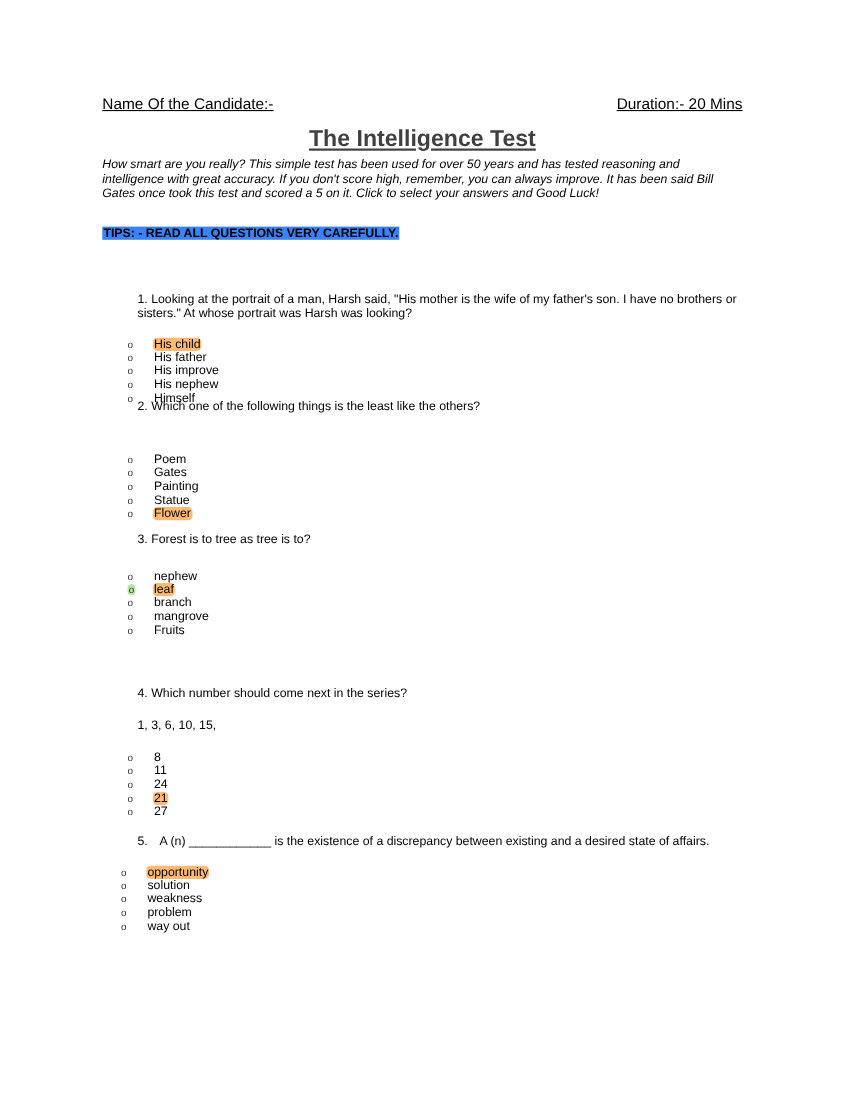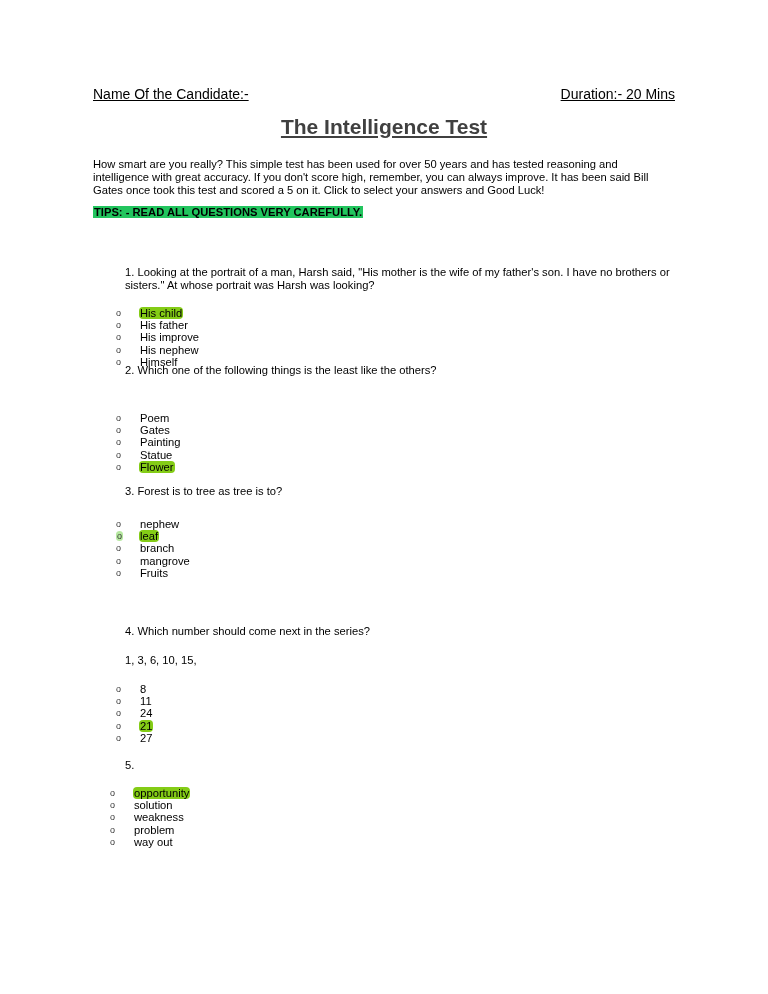--- a/index.html
+++ b/index.html
@@ -3,30 +3,30 @@
 <meta charset="utf-8">
 <style>
   html, body { margin: 0; padding: 0; background: #ffffff; }
   body { width: 768px; height: 994px; position: relative; overflow: hidden;
          font-family: "Liberation Sans", sans-serif; color: #000; font-size: 11.2px; }
   .page { position: absolute; left: 93px; top: 0; width: 582px; }
   .header-row { position: absolute; top: 86px; left: 0; width: 582px; display: flex; justify-content: space-between;
                 font-weight: normal; font-size: 14px; text-decoration: underline; }
   .title { position: absolute; top: 115px; left: 0; width: 582px; text-align: center; font-weight: bold;
            font-size: 21px; color: #404040; text-decoration: underline; }
-  .intro { position: absolute; top: 158px; left: 0; width: 582px; line-height: 13px; }
+  .intro { position: absolute; top: 144px; left: 0; width: 582px; line-height: 13px; font-style: italic; }
   .tips { position: absolute; top: 206px; left: 0; font-weight: bold; }
-  .tips span { background: #22c55e; padding: 0 1px; }
+  .tips span { background: #3b82f6; padding: 0 1px; }
   .q { position: absolute; left: 0; width: 582px; line-height: 13px; margin-left: 32px; }
   .opts { position: absolute; left: 23px; }
   .opt { display: flex; height: 12.2px; line-height: 12.2px; align-items: center; }
   .bullet { width: 24px; font-size: 9px; color: #333; }
   .bullet.hl { }
   .bullet.hl span { background: #b6e8a0; border-radius: 4px; padding: 0 1px; }
-  .label span.hl { background: #84cc16; border-radius: 4px; padding: 0 1px; margin-left: -1px; }
+  .label span.hl { background: #fdba74; border-radius: 4px; padding: 0 1px; margin-left: -1px; }
 </style>
 </head>
 <body>
 
 <div class="page">
   <div class="header-row">
     <span>Name Of the Candidate:-</span>
     <span>Duration:- 20 Mins</span>
   </div>
   <div class="title">The Intelligence Test</div>
@@ -125,20 +125,21 @@
         <span class="label"><span class="hl">21</span></span>
       </div>
     <div class="opt">
         <span class="bullet">o</span>
         <span class="label">27</span>
       </div>
   </div>
 
   <div class="q" style="top:759px; display:flex">
     <span style="width:20px">5.</span>
+    <span>A (n) ____________ is the existence of a discrepancy between existing and a desired state of affairs.</span>
   </div>
   <div class="opts" style="top:787px; left:17px">
     <div class="opt">
         <span class="bullet">o</span>
         <span class="label"><span class="hl">opportunity</span></span>
       </div>
     <div class="opt">
         <span class="bullet">o</span>
         <span class="label">solution</span>
       </div>

